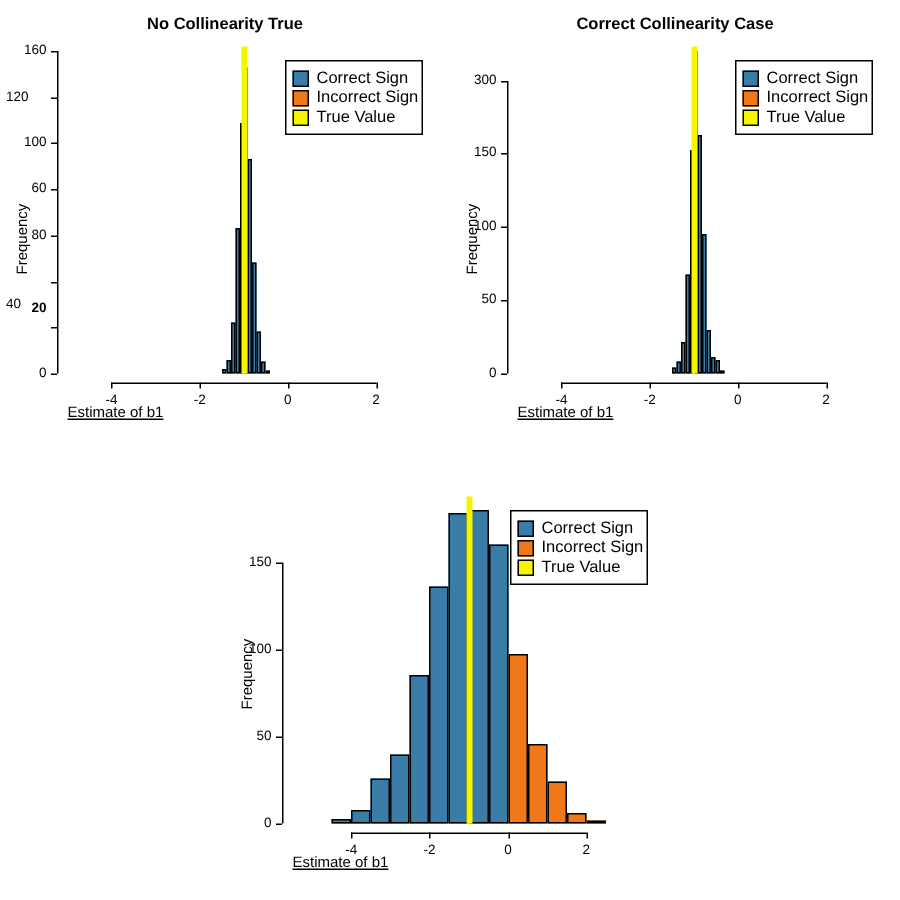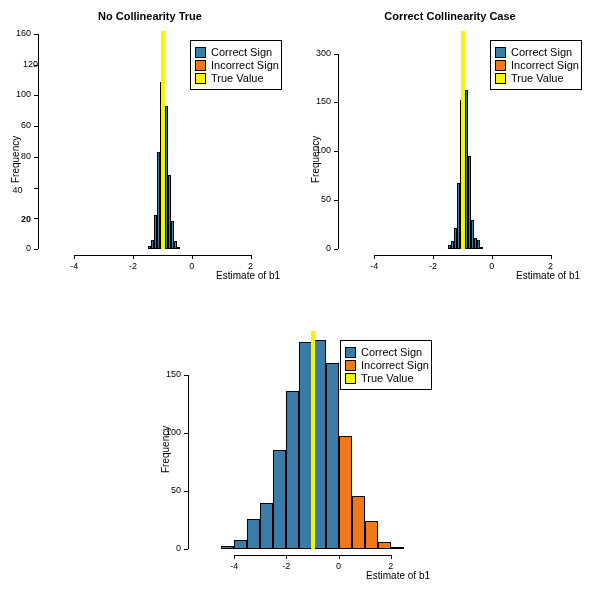--- a/index.html
+++ b/index.html
@@ -46,22 +46,23 @@
   }
   .ylabel-text {
     position: absolute;
     font-size: 10px;
     transform-origin: 0 0;
     white-space: nowrap;
   }
   .xlabel-text {
     position: absolute;
     font-size: 10px;
-    text-align: right;
+    text-align: left;
     white-space: nowrap;
+    text-decoration: underline;
   }
   .bars {
     position: absolute;
     left: 0;
     top: 0;
     right: 0;
     bottom: 0;
   }
   .bar {
     position: absolute;
@@ -129,31 +130,31 @@
       <div class="tick" style="left: 133.125px; top: 247px; width: 1px; height: 4px;"></div>
       <div class="ticklabel" style="left: 118.125px; top: 253px; width: 30px;">-2</div>
       <div class="tick" style="left: 191.875px; top: 247px; width: 1px; height: 4px;"></div>
       <div class="ticklabel" style="left: 176.875px; top: 253px; width: 30px;">0</div>
       <div class="tick" style="left: 250.625px; top: 247px; width: 1px; height: 4px;"></div>
       <div class="ticklabel" style="left: 235.625px; top: 253px; width: 30px;">2</div>
       <div class="axis-line" style="left: 38px; top: 26px; width: 1px; height: 215px;"></div>
       <div class="tick" style="left: 34px; top: 241px; width: 4px; height: 1px;"></div>
       <div class="ticklabel" style="left: 4px; top: 235px; width: 27px; text-align: right;">0</div>
       <div class="tick" style="left: 34px; top: 210.286px; width: 4px; height: 1px;"></div>
-      <div class="ticklabel" style="left: 4px; top: 206px; width: 27px; text-align: right; font-weight: bold;">20</div>
+      <div class="ticklabel" style="left: 4px; top: 192px; width: 27px; text-align: right; font-weight: bold;">20</div>
       <div class="tick" style="left: 34px; top: 179.571px; width: 4px; height: 1px;"></div>
-      <div class="ticklabel" style="left: 4px; top: 177px; width: 27px; text-align: center;">40</div>
+      <div class="ticklabel" style="left: 4px; top: 189px; width: 27px; text-align: left;">40</div>
       <div class="tick" style="left: 34px; top: 148.857px; width: 4px; height: 1px;"></div>
       <div class="ticklabel" style="left: 4px; top: 142.857px; width: 27px; text-align: right;">80</div>
       <div class="tick" style="left: 34px; top: 118.143px; width: 4px; height: 1px;"></div>
       <div class="ticklabel" style="left: 4px; top: 112.143px; width: 27px; text-align: right;">60</div>
       <div class="tick" style="left: 34px; top: 87.4286px; width: 4px; height: 1px;"></div>
       <div class="ticklabel" style="left: 4px; top: 81.4286px; width: 27px; text-align: right;">100</div>
       <div class="tick" style="left: 34px; top: 56.7143px; width: 4px; height: 1px;"></div>
-      <div class="ticklabel" style="left: 17px; top: 50.7143px; width: 27px; text-align: center;">120</div>
+      <div class="ticklabel" style="left: 4px; top: 50.7143px; width: 27px; text-align: left;">120</div>
       <div class="tick" style="left: 34px; top: 26px; width: 4px; height: 1px;"></div>
       <div class="ticklabel" style="left: 4px; top: 20px; width: 27px; text-align: right;">160</div>
     </div>
   <div class="xlabel-text" style="left:45px; top:262px; width:235px;">Estimate of b1</div>
   <div class="ylabel-text" style="left:10px; top:175px; transform:rotate(-90deg);">Frequency</div>
   <div class="legend" style="left:190px; top:32px; width:92px;">
     <div class="legend-row">
       <span class="legend-swatch" style="background:#3A7CA8;"></span>
       <span class="legend-label">Correct Sign</span>
     </div>

